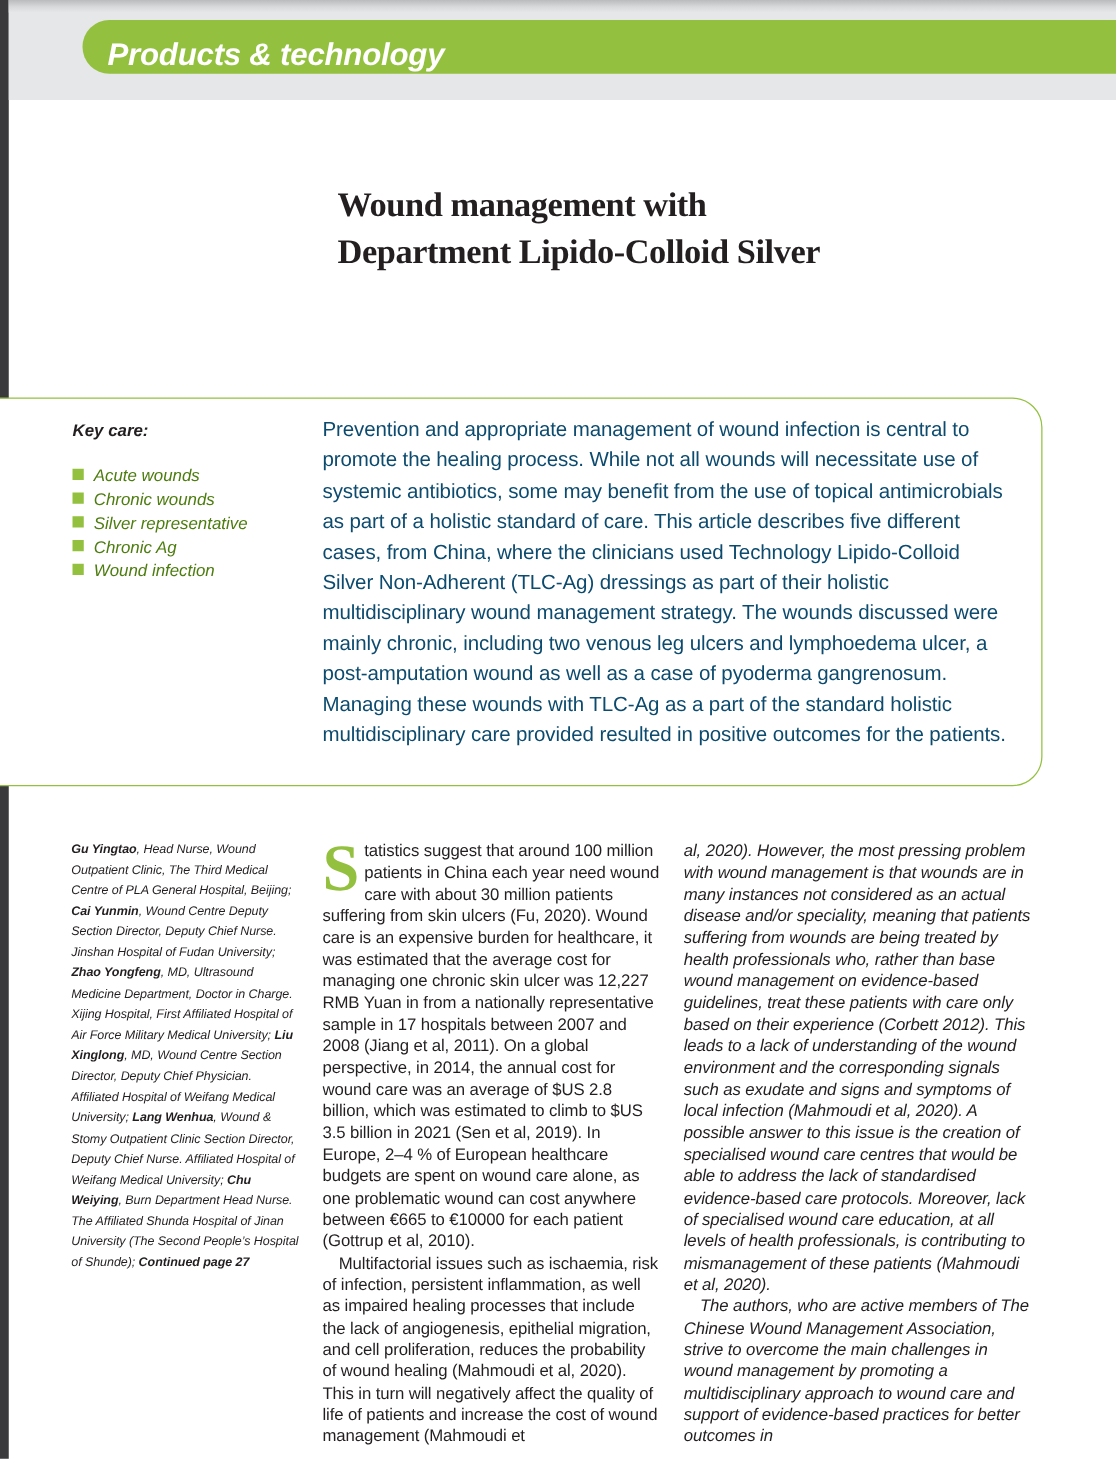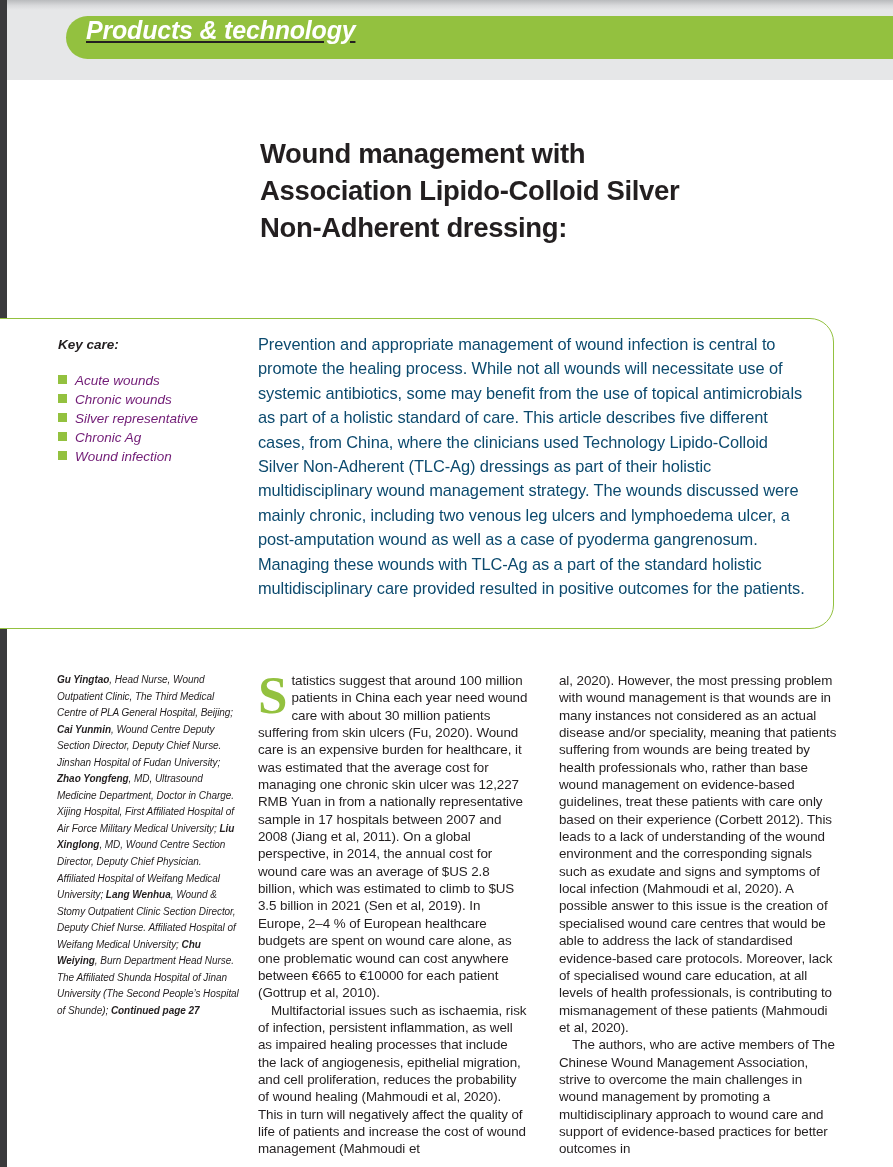--- a/index.html
+++ b/index.html
@@ -43,22 +43,21 @@
     background: linear-gradient(to bottom, #b9bbbd 0%, #d8d9db 55%, #e6e7e8 100%);
   }
   .section-pill {
     position: absolute;
     left: 59px; top: 16px;
     height: 43px;
     width: 827px;
     background: #93c13f;
     border-radius: 22px 0 0 22px;
     display: flex;
-    align-items: flex-start;
-    text-decoration: underline;
+    align-items: flex-end;
   }
   .section-pill-label {
     color: #ffffff;
     font-size: 25px;
     font-weight: bold;
     font-style: italic;
     letter-spacing: -0.2px;
     padding-left: 20px;
     font-family: "Liberation Sans", sans-serif;
   }
@@ -68,22 +67,22 @@
     position: absolute;
     left: 258px; top: 133px;
     width: 600px;
   }
   .article-title {
     font-size: 27.5px;
     line-height: 37px;
     font-weight: bold;
     color: #231f20;
     letter-spacing: -0.35px;
-    margin: 2px;
-    font-family: Liberation Sans, sans-serif;
+    margin: 12px;
+    font-family: Liberation Serif, serif;
   }
   .article-title .ln { display: block; white-space: nowrap; }
 
   
   .abstract-box {
     position: absolute;
     left: -20px;
     top: 318px;
     width: 854px;
     height: 311px;
@@ -115,21 +114,21 @@
     width: 9px; height: 9px;
     background: #93c13f;
     flex: 0 0 auto;
     margin-right: 8px;
     position: relative;
     top: -1px;
   }
   .keyword-text {
     font-size: 13.5px;
     font-style: italic;
-    color: #701a75;
+    color: #4d7c0f;
     line-height: 16.5px;
   }
   .abstract-text {
     position: absolute;
     left: 277px;
     top: 13px;
     width: 547px;
     font-size: 16.4px;
     line-height: 24.4px;
     color: #0c4a6e;
@@ -161,21 +160,21 @@
   }
   .col-authors b { font-weight: bold; font-style: italic; }
   .col-body {
     font-size: 13.4px;
     line-height: 17.35px;
     color: #231f20;
     letter-spacing: -0.08px;
     text-align: left;
   }
   .col-1 { left: 258px; width: 271px; }
-  .col-2 { left: 559px; width: 283px; }
+  .col-2 { left: 547px; width: 283px; font-style: italic; }
   .col-body p { margin: 0; }
   .col-body p.indent { text-indent: 13px; }
 
   .dropcap {
     float: left;
     font-size: 53px;
     line-height: 44px;
     font-weight: bold;
     color: #93c13f;
     margin: 1px 4px 0 0;
@@ -192,22 +191,21 @@
   <div class="masthead">
     <div class="masthead-top-shade"></div>
     <div class="section-pill">
       <span class="section-pill-label">Products &amp; technology</span>
     </div>
   </div>
 
   <div class="title-block">
     <h1 class="article-title">
       <span class="ln">Wound management with</span>
-      <span class="ln">Association Lipido-Colloid Silver</span>
-      <span class="ln">Non-Adherent dressing:</span>
+      <span class="ln">Department Lipido-Colloid Silver</span>
     </h1>
   </div>
 
   <div class="abstract-box">
 
     <div class="keywords">
       <div class="keywords-heading">Key care:</div>
       <ul class="keyword-list">
         <li class="keyword-item">
           <span class="keyword-bullet"></span>

